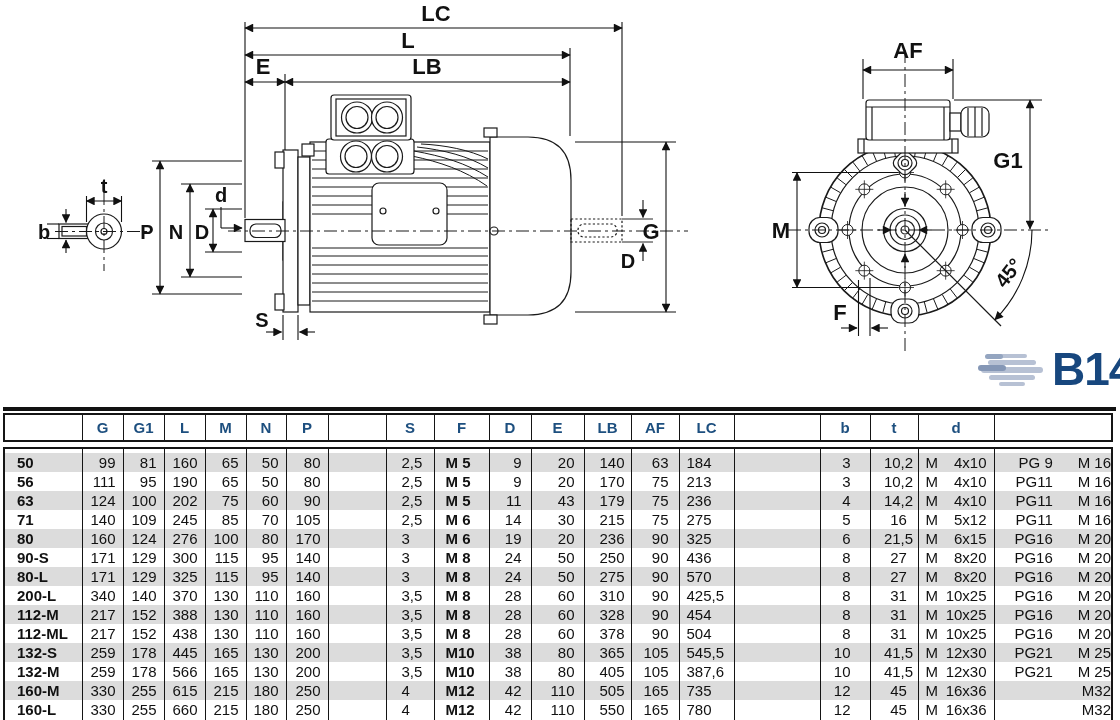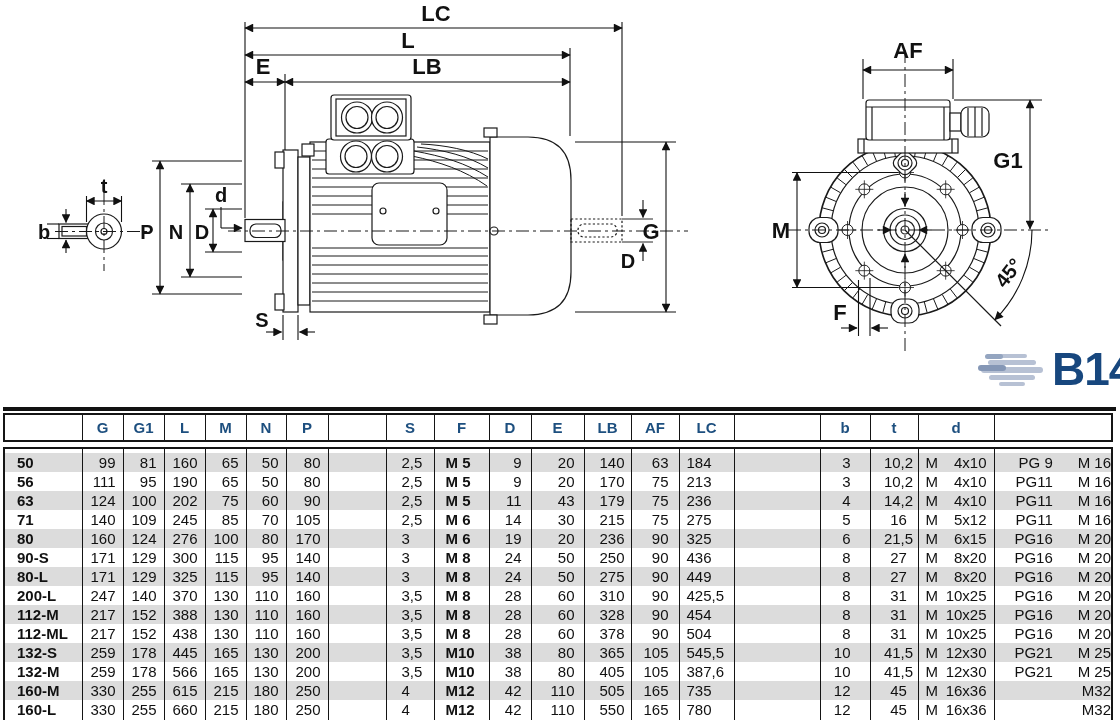--- a/index.html
+++ b/index.html
@@ -671,40 +671,40 @@
           <td class="col-M">115</td>
           <td class="col-N">95</td>
           <td class="col-P">140</td>
           <td class="col-gap1"></td>
           <td class="col-S">3</td>
           <td class="col-F">M 8</td>
           <td class="col-D">24</td>
           <td class="col-E">50</td>
           <td class="col-LB">275</td>
           <td class="col-AF">90</td>
-          <td class="col-LC">449</td>
+          <td class="col-LC">570</td>
           <td class="col-gap2"></td>
           <td class="col-b">8</td>
           <td class="col-t">27</td>
           <td class="col-d">
             <div class="dcell">
               <span>M</span>
               <span>8x20</span>
             </div>
           </td>
           <td class="col-gland">
             <div class="gcell">
               <span>PG16</span>
               <span>M 20</span>
             </div>
           </td>
         </tr>
         <tr class="">
           <td class="col-size">200-L</td>
-          <td class="col-G">247</td>
+          <td class="col-G">340</td>
           <td class="col-G1">140</td>
           <td class="col-L">370</td>
           <td class="col-M">130</td>
           <td class="col-N">110</td>
           <td class="col-P">160</td>
           <td class="col-gap1"></td>
           <td class="col-S">3,5</td>
           <td class="col-F">M 8</td>
           <td class="col-D">28</td>
           <td class="col-E">60</td>

